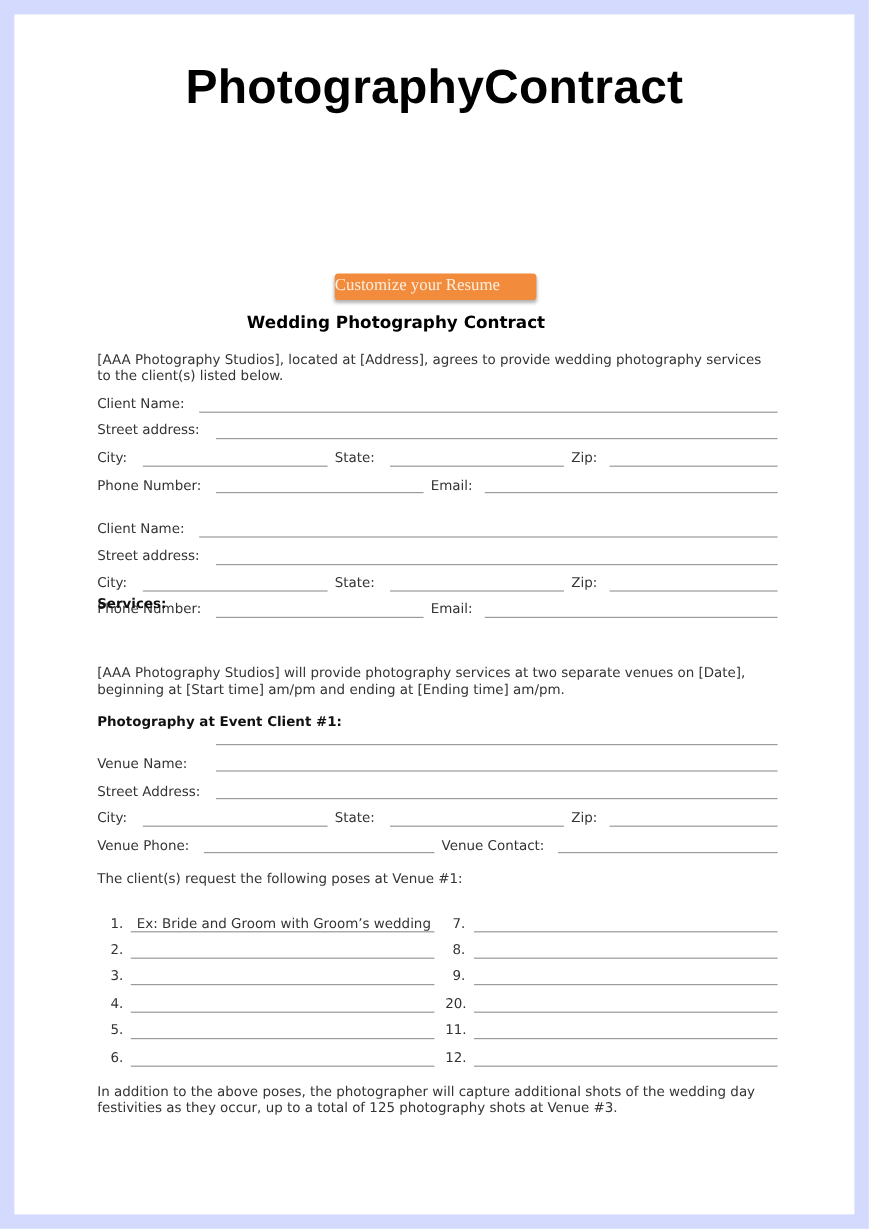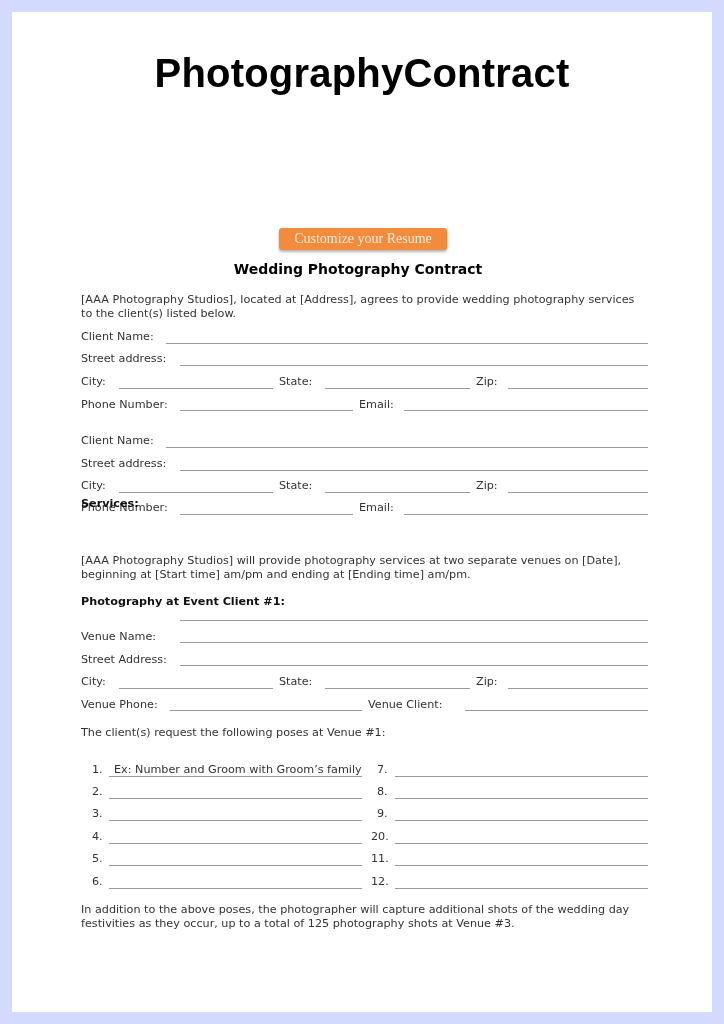--- a/index.html
+++ b/index.html
@@ -32,32 +32,30 @@
     position: absolute;
     left: 279px; top: 228px;
     width: 168px; height: 22px;
     background: #f28c3c;
     border-radius: 3px;
     box-shadow: 0 2px 3px rgba(0,0,0,0.3);
     color: #fbeee0;
     font-family: "Liberation Serif", serif;
     font-size: 14px;
     line-height: 22px;
-    text-align: center;
     cursor: pointer;
   }
   .doc-title {
     position: absolute;
     left: 0; top: 261px; width: 660px;
     text-align: center;
     font-family: "DejaVu Sans", sans-serif;
     font-weight: bold;
     font-size: 14px;
     color: #000;
-    padding-left: 28px;
   }
   .para {
     position: absolute;
     left: 81px; width: 560px;
     font-size: 11.2px;
     line-height: 14px;
     color: #333;
   }
   .heading {
     position: absolute;
@@ -155,28 +153,28 @@
 
 <span class="lbl" style="left:81px; top:675px;">City:</span>
 <div class="ln" style="left:119px; top:688px; width:154px;"></div>
 <span class="lbl" style="left:279px; top:675px;">State:</span>
 <div class="ln" style="left:325px; top:688px; width:145px;"></div>
 <span class="lbl" style="left:476px; top:675px;">Zip:</span>
 <div class="ln" style="left:508px; top:688px; width:140px;"></div>
 
 <span class="lbl" style="left:81px; top:698px;">Venue Phone:</span>
 <div class="ln" style="left:170px; top:710px; width:192px;"></div>
-<span class="lbl" style="left:368px; top:698px;">Venue Client:</span>
+<span class="lbl" style="left:368px; top:698px;">Venue Contact:</span>
 <div class="ln" style="left:465px; top:710px; width:183px;"></div>
 
 <div class="para" style="top:726px;">The client(s) request the following poses at Venue #1:</div>
 
 <div>
   <span class="lbl" style="left:92px; top:763px;">1.</span>
-  <span class="ex-text" style="left:114px; top:763px;">Ex: Number and Groom with Groom’s family</span>
+  <span class="ex-text" style="left:114px; top:763px;">Ex: Bride and Groom with Groom’s wedding</span>
   <div class="ln" style="left:109px; top:776px; width:253px;"></div>
 
   <span class="lbl" style="left:92px; top:785px;">2.</span>
   <div class="ln" style="left:109px; top:798px; width:253px;"></div>
 
   <span class="lbl" style="left:92px; top:807px;">3.</span>
   <div class="ln" style="left:109px; top:820px; width:253px;"></div>
 
   <span class="lbl" style="left:92px; top:830px;">4.</span>
   <div class="ln" style="left:109px; top:843px; width:253px;"></div>

